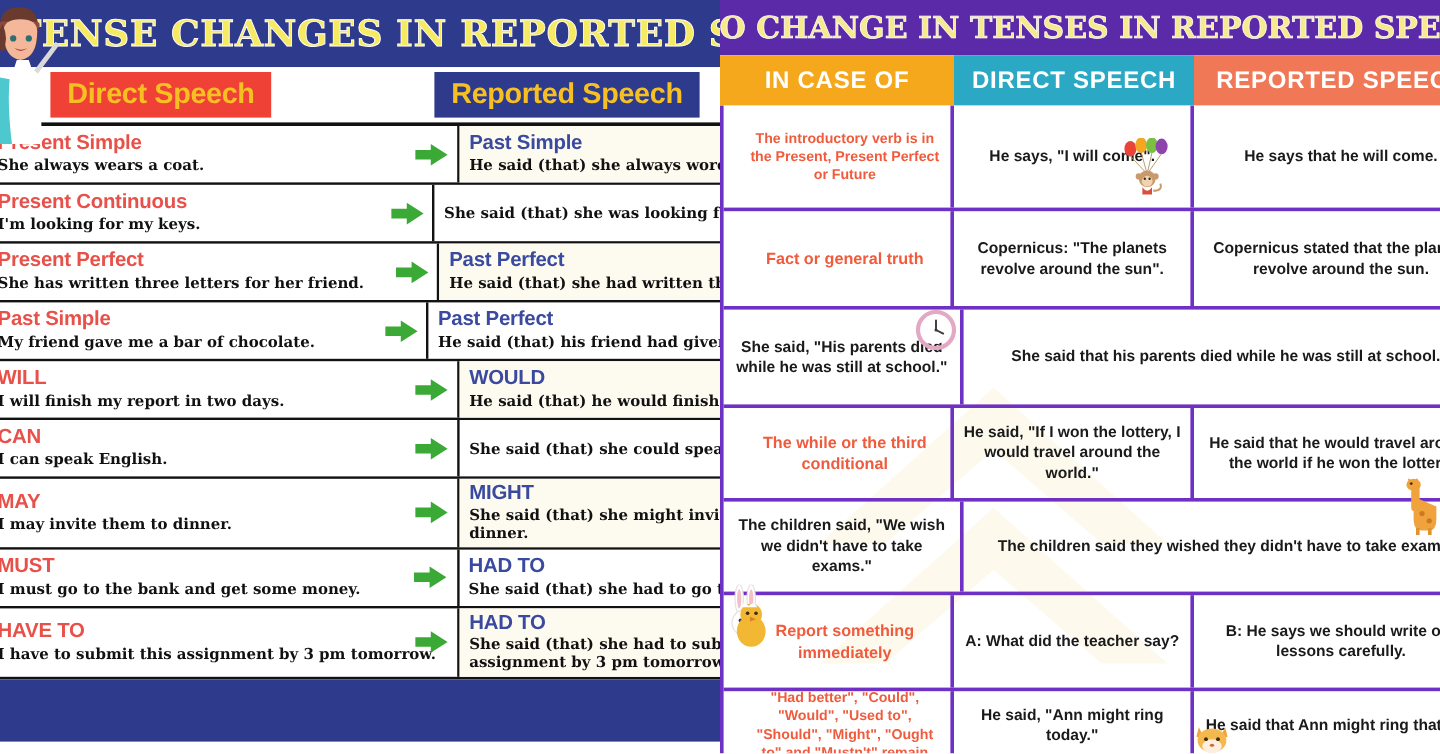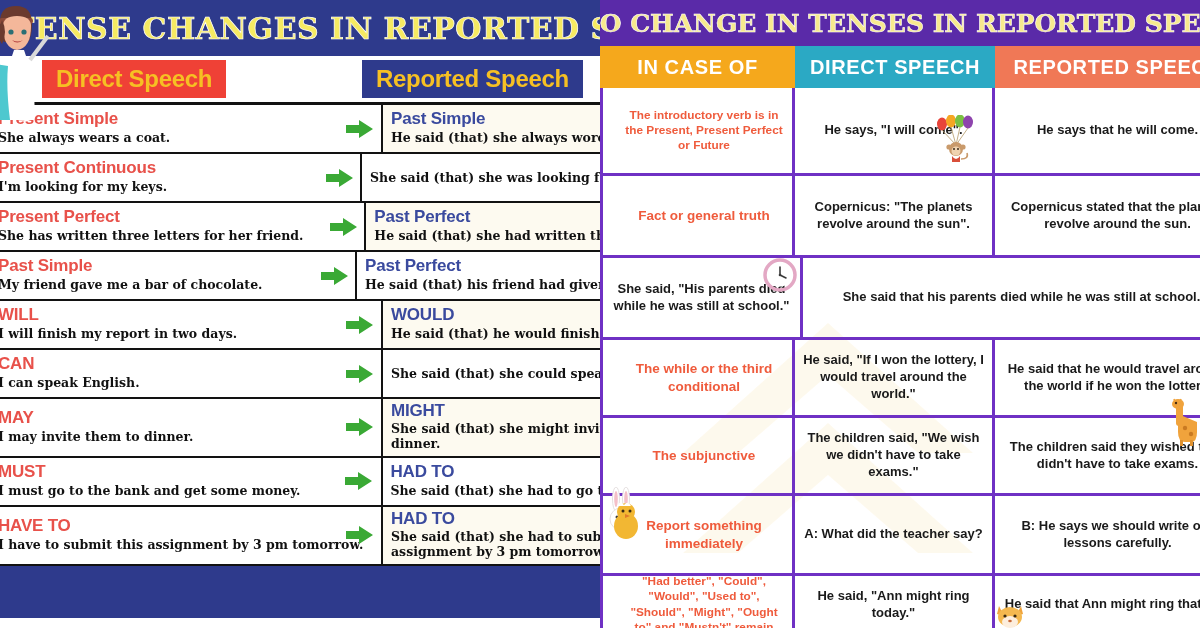--- a/index.html
+++ b/index.html
@@ -425,21 +425,20 @@
           <div class="rp-row" style="height: 82px;">
             <div class="rp-cell rp-c2">She said, "His parents died while he was still at school."</div>
             <div class="rp-cell rp-c3">She said that his parents died while he was still at school.</div>
           </div>
           <div class="rp-row" style="height: 78px;">
             <div class="rp-cell rp-c1">The while or the third conditional</div>
             <div class="rp-cell rp-c2">He said, "If I won the lottery, I would travel around the world."</div>
             <div class="rp-cell rp-c3">He said that he would travel around the world if he won the lottery.</div>
           </div>
           <div class="rp-row" style="height: 78px;">
-            <div class="rp-cell rp-c1">The subjunctive</div>
             <div class="rp-cell rp-c2">The children said, "We wish we didn't have to take exams."</div>
             <div class="rp-cell rp-c3">The children said they wished they didn't have to take exams.</div>
           </div>
           <div class="rp-row" style="height: 80px;">
             <div class="rp-cell rp-c1">Report something immediately</div>
             <div class="rp-cell rp-c2">A: What did the teacher say?</div>
             <div class="rp-cell rp-c3">B: He says we should write our lessons carefully.</div>
           </div>
           <div class="rp-row" style="height: 60px;">
             <div class="rp-cell rp-c1 small">"Had better", "Could", "Would", "Used to", "Should", "Might", "Ought to" and "Mustn't" remain</div>

